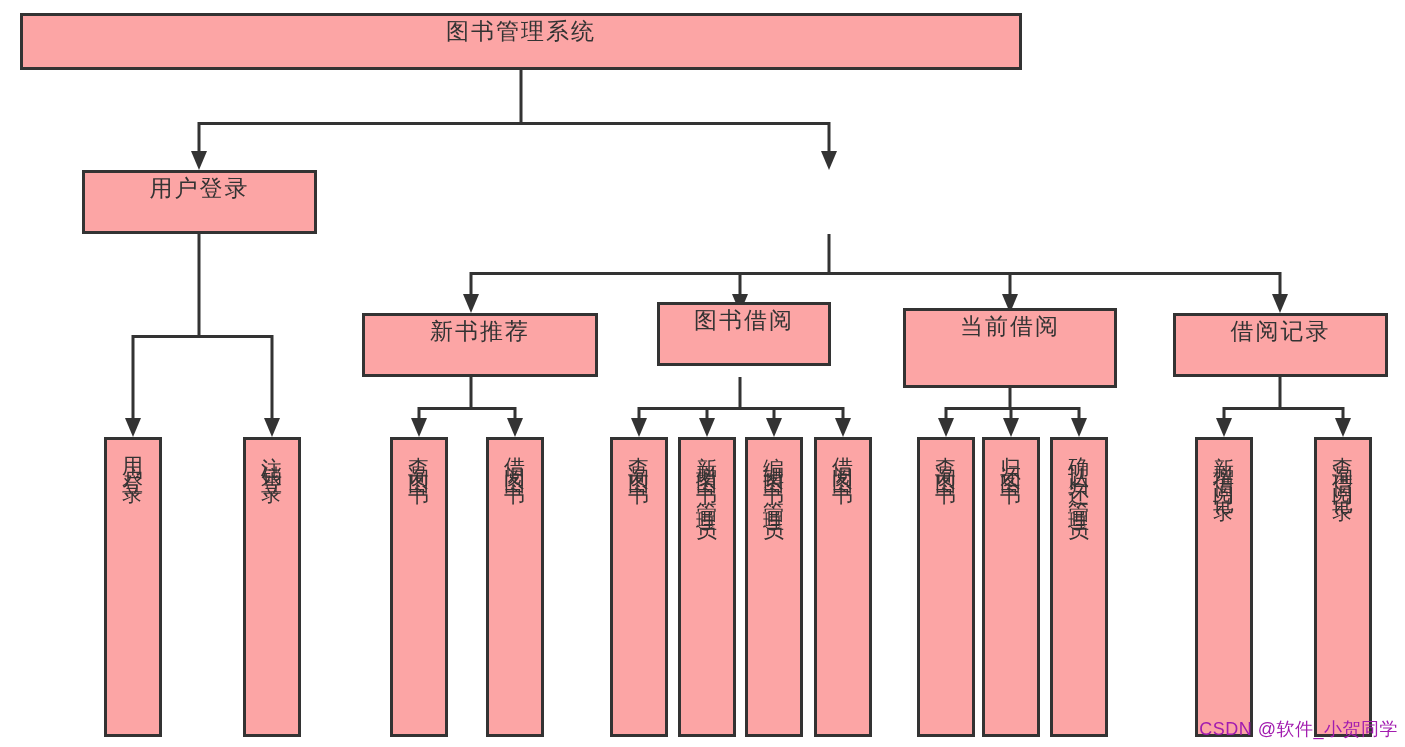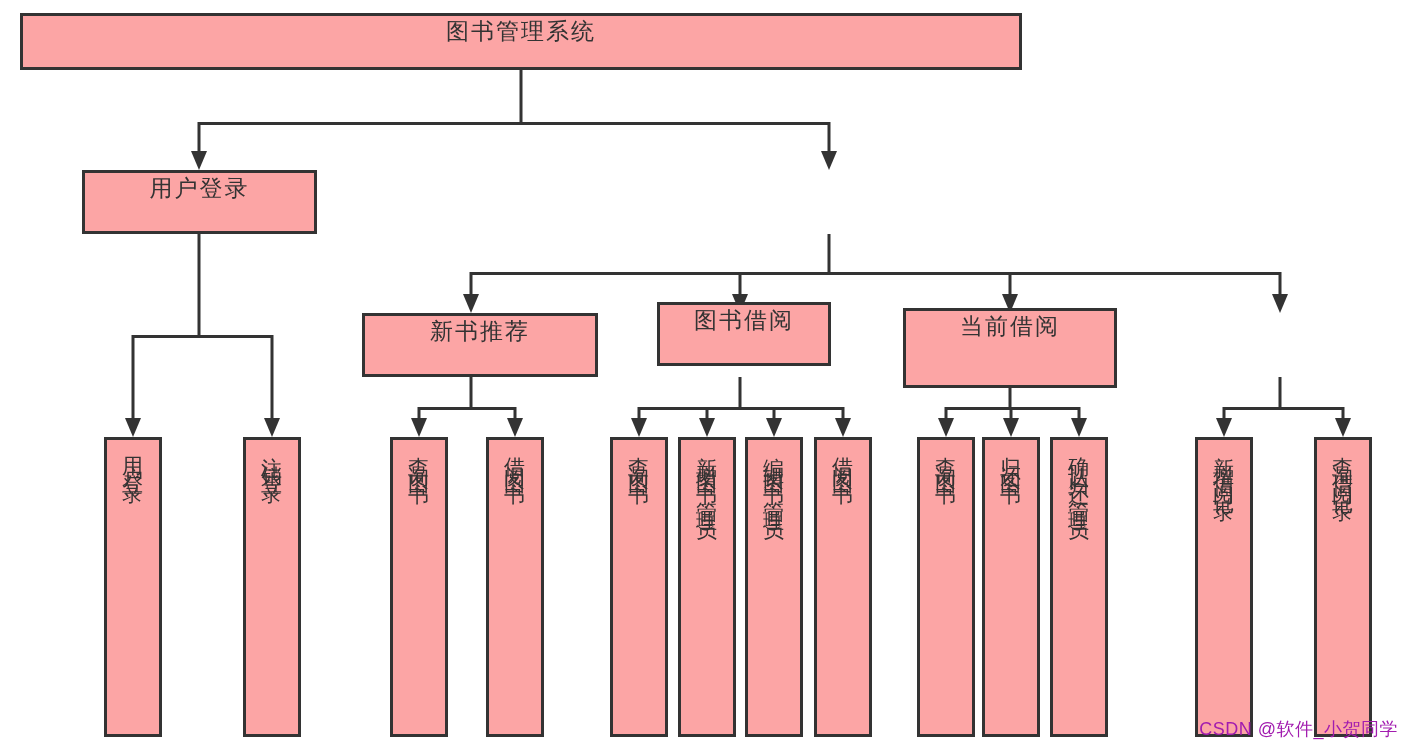--- a/index.html
+++ b/index.html
@@ -153,20 +153,23 @@
 
   <div class="box hbox" id="n-new-book-rec">
     <span class="lbl">新书推荐</span>
   </div>
   <div class="box hbox" id="n-book-borrow">
     <span class="lbl">图书借阅</span>
   </div>
   <div class="box hbox" id="n-cur-borrow">
     <span class="lbl">当前借阅</span>
   </div>
+  <div class="box hbox" id="n-borrow-rec">
+    <span class="lbl">借阅记录</span>
+  </div>
 
   <div class="box vbox" id="l-user-login">
     <span class="lbl">用户登录</span>
   </div>
   <div class="box vbox" id="l-logout">
     <span class="lbl">注销登录</span>
   </div>
   <div class="box vbox" id="l-query-book-1">
     <span class="lbl">查询图书</span>
   </div>

